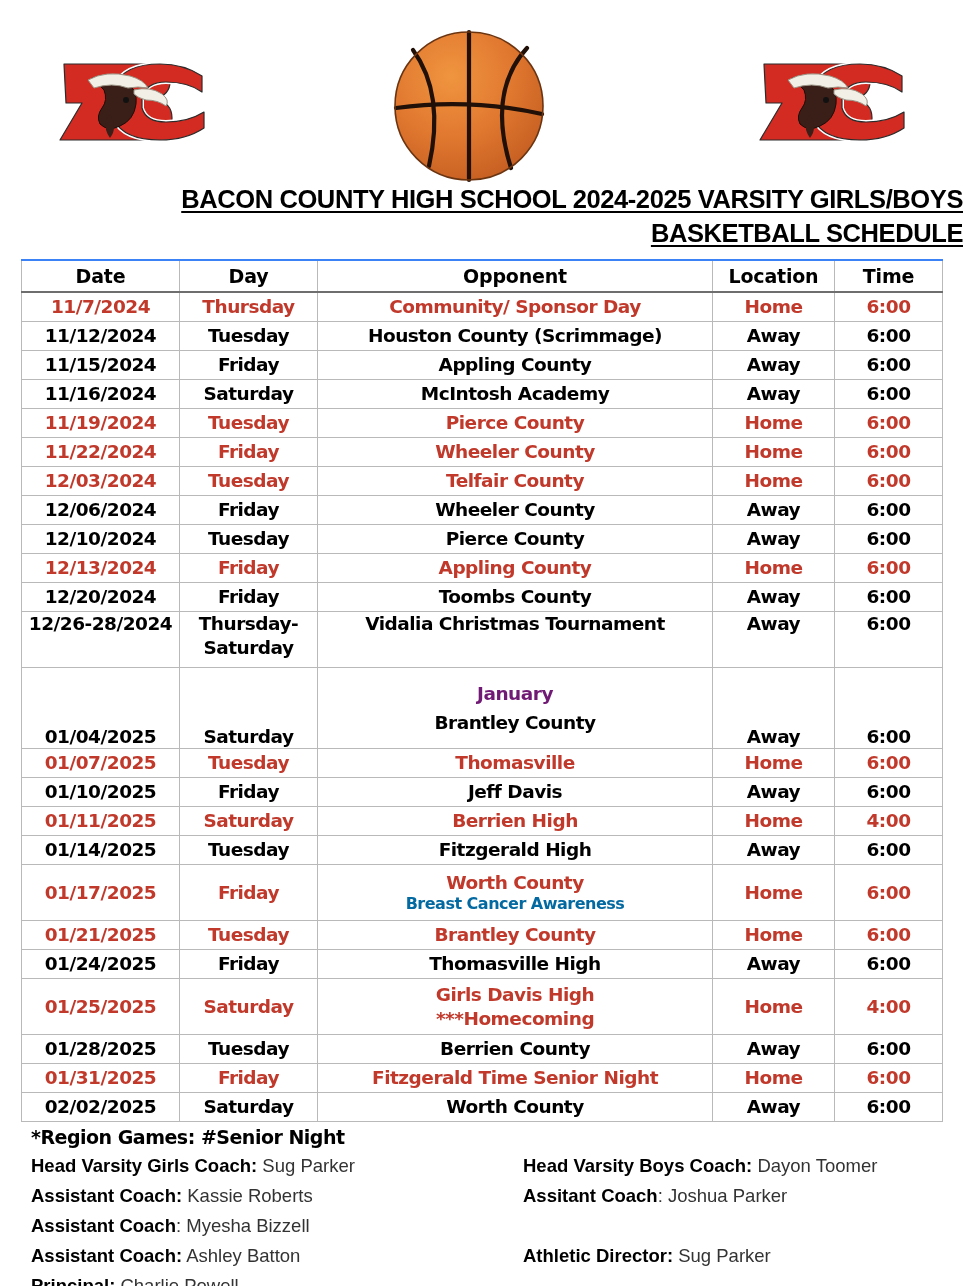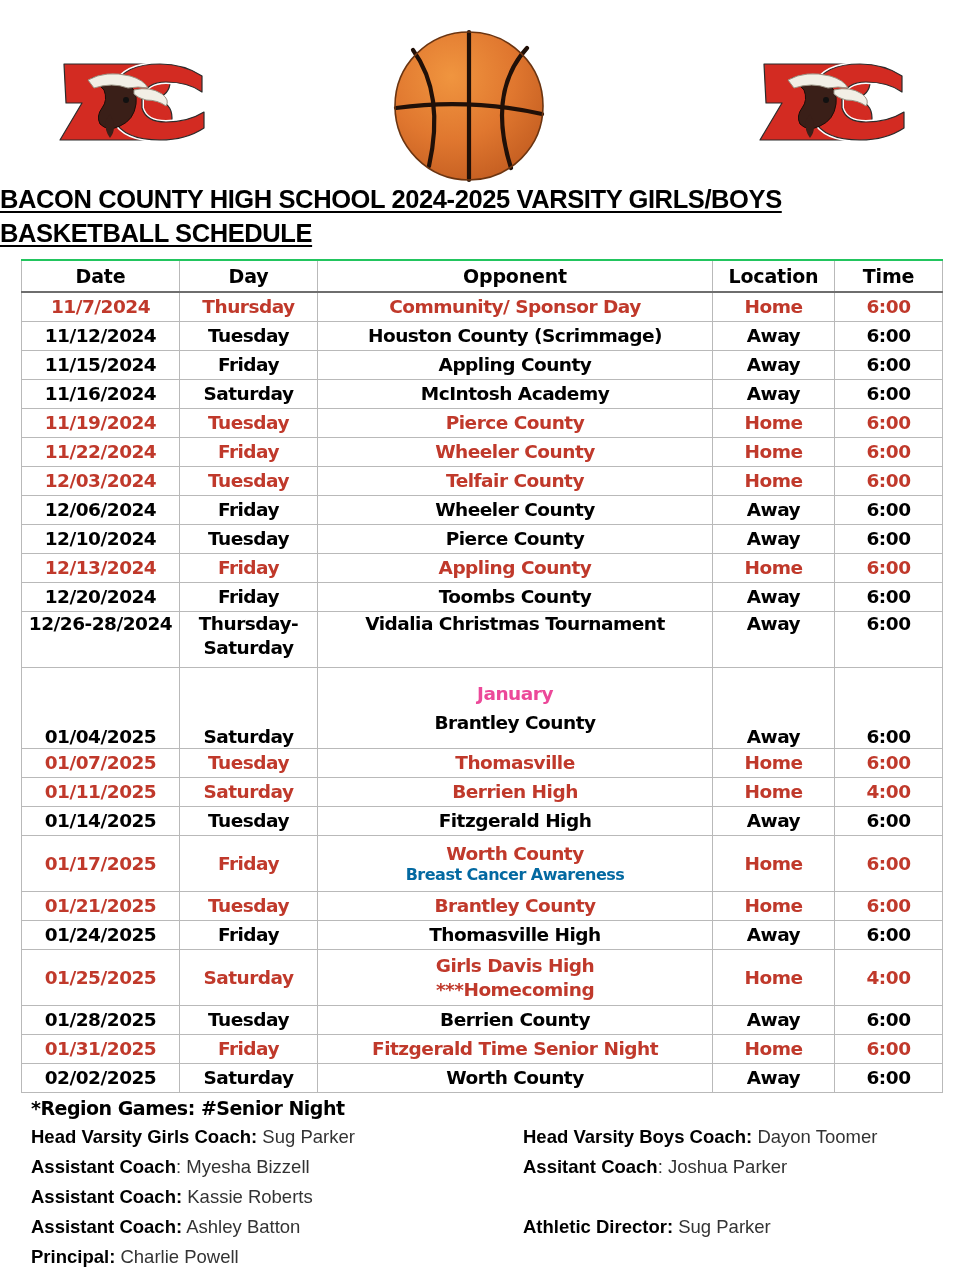--- a/index.html
+++ b/index.html
@@ -19,21 +19,21 @@
     position:absolute;top:42px;width:168px;height:120px;
   }
   .logo.left{left:52px;}
   .logo.right{left:752px;}
   .ball{
     position:absolute;left:383px;top:18px;width:172px;height:168px;
   }
 
   
   .title-wrap{
-    text-align:left;
+    text-align:right;
     margin-top:2px;
   }
   .title-line{
     display:inline-block;
     font-size:25.5px;
     font-weight:bold;
     letter-spacing:-0.4px;
     color:#000;
     text-decoration:underline;
     text-underline-offset:3px;
@@ -68,21 +68,21 @@
     font-size:18.5px;
     font-weight:bold;
     color:#000;
     letter-spacing:-0.5px;
     line-height:1.28;
     height:28px;
   }
   table.sched thead th{
     font-size:19px;
     height:30px;
-    border-top:2px solid #22c55e;
+    border-top:2px solid #3b82f6;
     border-bottom:2px solid #6e6e6e;
     letter-spacing:-0.2px;
   }
   table.sched tbody td{
     height:28px;
   }
   table.sched tbody tr.tall td{height:55px;}
   table.sched tbody tr.xtall td{height:80px;}
 
   td.red, tr.red td{color:#c0392b;}
@@ -93,21 +93,21 @@
     letter-spacing:-0.5px;
   }
   .sub-red{
     display:block;
     color:#c0392b;
     font-size:18.5px;
     letter-spacing:-0.5px;
   }
   .month-label{
     display:block;
-    color:#ec4899;
+    color:#701a75;
     font-size:18.5px;
     letter-spacing:-0.5px;
     margin-bottom:6px;
   }
   .nowrapline{white-space:nowrap;}
   .twoline{line-height:1.32;}
 
   
   .notes{
     width:921px;margin:3px auto 0 auto;position:relative;
@@ -323,20 +323,27 @@
             <td style="vertical-align: bottom;">Away</td>
             <td style="vertical-align: bottom;">6:00</td>
           </tr>
           <tr class="red">
             <td class="nowrapline">01/07/2025</td>
             <td>Tuesday</td>
             <td><span>Thomasville</span></td>
             <td>Home</td>
             <td>6:00</td>
           </tr>
+          <tr>
+            <td class="nowrapline">01/10/2025</td>
+            <td>Friday</td>
+            <td><span>Jeff Davis</span></td>
+            <td>Away</td>
+            <td>6:00</td>
+          </tr>
           <tr class="red">
             <td class="nowrapline">01/11/2025</td>
             <td>Saturday</td>
             <td><span>Berrien High</span></td>
             <td>Home</td>
             <td>4:00</td>
           </tr>
           <tr>
             <td class="nowrapline">01/14/2025</td>
             <td>Tuesday</td>
@@ -396,22 +403,22 @@
         </tbody>
     </table>
   </div>
 
   <div class="notes">
     <div class="note-region">*Region Games:  #Senior Night</div>
 
     <div class="staff">
       <div class="staff-col left" id="staff-left">
           <div class="staff-line"><span class="lbl">Head Varsity Girls Coach:</span><span class="val"> Sug Parker</span></div>
+          <div class="staff-line"><span class="lbl">Assistant Coach:</span><span class="val"> Kassie Roberts</span></div>
           <div class="staff-line"><span class="lbl">Assistant Coach</span><span class="val">: Myesha Bizzell</span></div>
-          <div class="staff-line"><span class="lbl">Assistant Coach:</span><span class="val"> Kassie Roberts</span></div>
           <div class="staff-line"><span class="lbl">Assistant Coach:</span><span class="val"> Ashley Batton</span></div>
           <div class="staff-line"><span class="lbl">Principal:</span><span class="val">  Charlie Powell</span></div>
         </div>
       <div class="staff-col right" id="staff-right">
           <div class="staff-line"><span class="lbl">Head Varsity Boys Coach:</span><span class="val"> Dayon Toomer</span></div>
           <div class="staff-line"><span class="lbl">Assitant Coach</span><span class="val">: Joshua Parker</span></div>
           <div class="spacer-line"></div>
           <div class="staff-line"><span class="lbl">Athletic Director:</span><span class="val"> Sug Parker</span></div>
         </div>
     </div>

